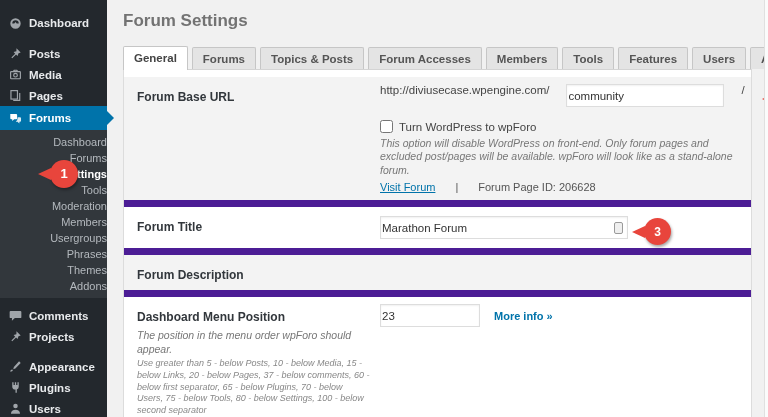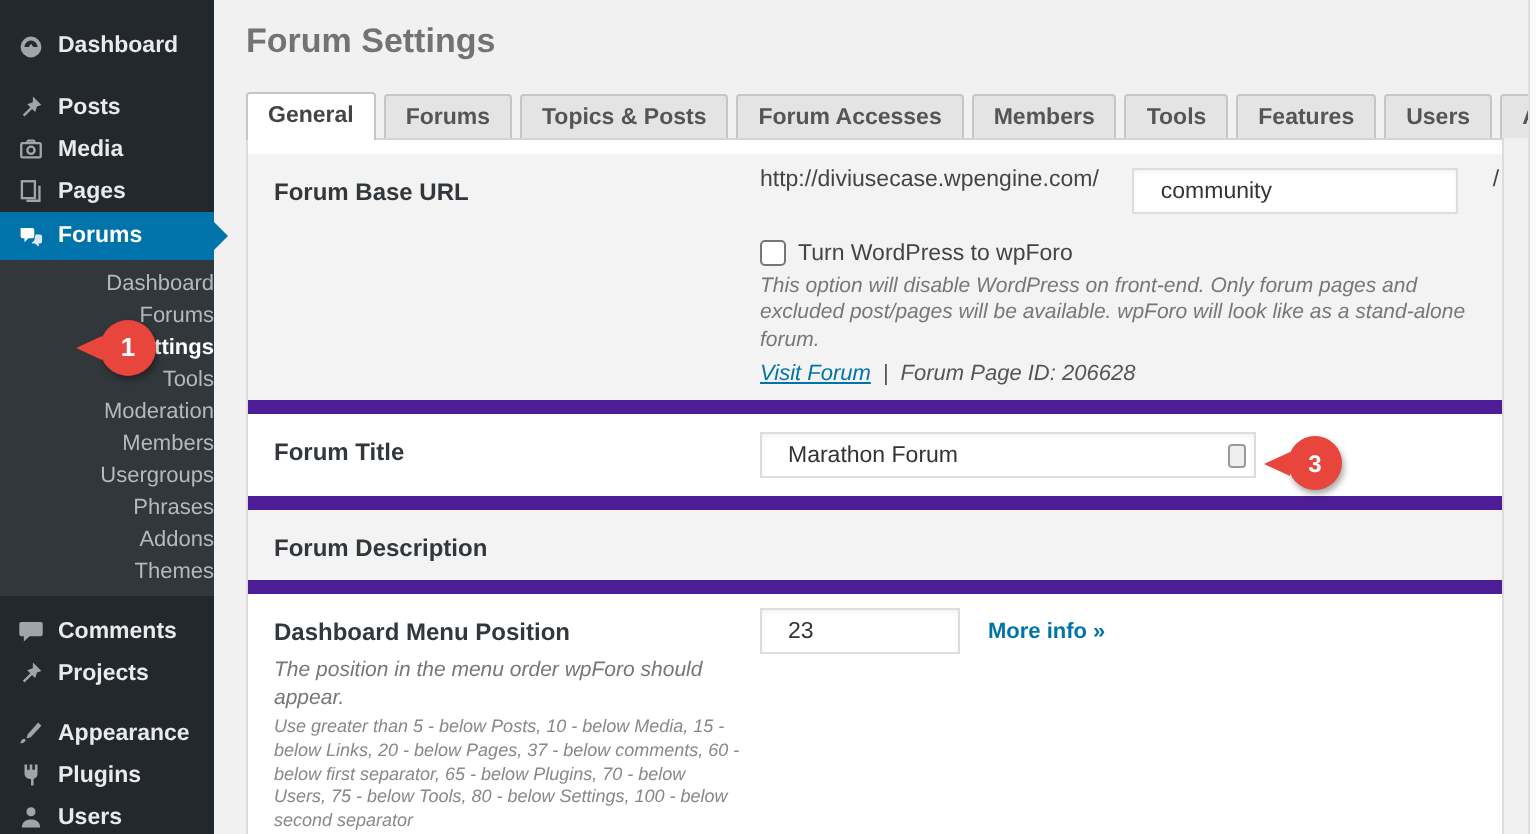--- a/index.html
+++ b/index.html
@@ -78,38 +78,38 @@
   .field-label { font-size:12px; font-weight:bold; color:#32373c; line-height:1.15; }
   .ctrl-col { flex:1; min-width:0; }
   .ctrl-line { display:flex; align-items:center; }
 
   .note1 { font-style:italic; color:#777; font-size:10.5px; line-height:1.28; margin-top:4px; }
   .note2 { font-style:italic; color:#888; font-size:9px; line-height:1.3; margin-top:2px; }
   .note-wide { max-width:480px; }
 
   input.txt {
     height:23px; border:1px solid #ddd; border-radius:0;
-    font-family:inherit; font-size:11.5px; color:#333; padding:0 13px;
+    font-family:inherit; font-size:11.5px; color:#333; padding:0 1px;
     background:#fff; box-shadow:inset 0 1px 2px rgba(0,0,0,.06); outline:none;
   }
   .input-autofill { background:linear-gradient(90deg,#fbf4c6 0,#fbf4c6 var(--yw,45%),#fff var(--yw,45%)); }
   .url-line { display:flex; align-items:flex-start; font-size:11.5px; color:#444;gap:12px; }
   .url-prefix { margin-right:5px; white-space:nowrap; }
   .url-suffix { margin-left:5px; }
   input.slug { width:163px; }
   .input-wrap { position:relative; display:inline-block; }
   .addon-icon {
     position:absolute; right:5px; top:50%; margin-top:-6px; width:9px; height:12px;
     border:1px solid #9a9a9a; border-radius:2px; background:#efefef;
   }
 
   .checkbox-line { display:flex; align-items:center; gap:6px; margin-top:7px; font-size:11.5px; color:#444; cursor:pointer; }
   .wp-check { width:13px; height:13px; accent-color:#fff; margin:0; }
 
-  .visit-line { margin-top:4px; font-size:11px; color:#555; display:flex; gap:6px; align-items:center;font-style:italic; }
+  .visit-line { margin-top:4px; font-size:11px; color:#555; display:flex; gap:20px; align-items:center; }
   a.link { color:#0073aa; text-decoration:underline; cursor:pointer; font-size:11px; }
   a.link.nounder { text-decoration:none; font-weight:bold; }
 
   input.num { width:100px; }
   .more-info { margin-left:14px; font-weight:bold; text-decoration:none; }
   .right-strip { position:absolute; top:0; right:0; width:4px; bottom:0; background:#fbfbfb; border-left:1px solid #e0e0e0; z-index:4; }
 </style>
 </head>
 <body>
 
@@ -173,22 +173,22 @@
       <div class="submenu-item">Forums</div>
       <div class="submenu-item current">
         <span>Settings</span>
         <span class="callout c1">1</span>
       </div>
       <div class="submenu-item">Tools</div>
       <div class="submenu-item">Moderation</div>
       <div class="submenu-item">Members</div>
       <div class="submenu-item">Usergroups</div>
       <div class="submenu-item">Phrases</div>
+      <div class="submenu-item">Themes</div>
       <div class="submenu-item">Addons</div>
-      <div class="submenu-item">Themes</div>
     </div>
 
     <div class="side-sep" style="height:7px"></div>
 
     <div class="side-item">
       <span class="icon">
         <svg viewBox="0 0 20 20" fill="currentColor">
             <path d="M2.5 3h15A1.5 1.5 0 0 1 19 4.5v8a1.5 1.5 0 0 1-1.5 1.5H9l-4.5 4v-4h-2A1.5 1.5 0 0 1 1 12.5v-8A1.5 1.5 0 0 1 2.5 3z"></path>
           </svg>
       </span>

